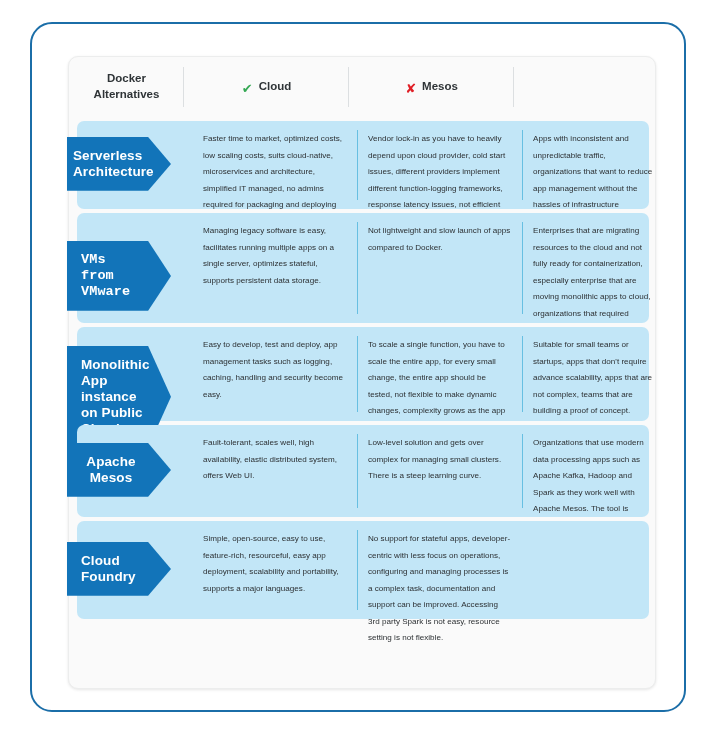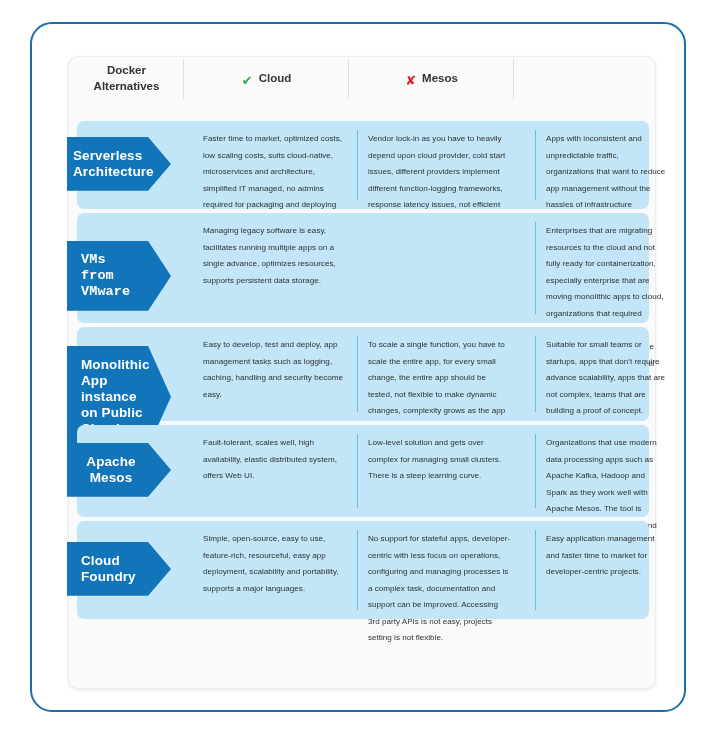--- a/index.html
+++ b/index.html
@@ -27,20 +27,21 @@
     border-radius:10px;
     box-sizing:border-box;
     box-shadow:0 1px 3px rgba(0,0,0,.10);
   }
   
   .thead{
     position:absolute;
     left:0;top:0;right:4px;
     height:60px;
     display:flex;
+    align-items:center;
   }
   .th{
     font-size:11.5px;
     font-weight:bold;
     color:#2f3437;
     text-align:center;
     line-height:1.35;
     position:relative;
     box-sizing:border-box;
     display:flex;
@@ -105,21 +106,21 @@
     position:absolute;
     top:0;bottom:0;
     font-size:8.1px;
     line-height:2.05;
     color:#2c3033;
     padding:10px 11px 10px 11px;
     box-sizing:border-box;
   }
   .cell.pros{left:0;width:165px;}
   .cell.cons{left:165px;width:165px;}
-  .cell.best{left:330px;width:143px;margin-left:13px;}
+  .cell.best{left:330px;width:143px;}
   .cell.cons:before,
   .cell.best:before{
     content:"";
     position:absolute;
     left:0;top:9px;bottom:9px;
     width:1px;
     background:#67bfe2;
   }
 </style>
 </head>
@@ -148,21 +149,22 @@
           <div class="badge" style="top: 16px; padding-left: 6px;">Serverless Architecture</div>
           <div class="cells">
             <div class="cell pros">Faster time to market, optimized costs, low scaling costs, suits cloud-native, microservices and architecture, simplified IT managed, no admins required for packaging and deploying apps.</div>
             <div class="cell cons">Vendor lock-in as you have to heavily depend upon cloud provider, cold start issues, different providers implement different function-logging frameworks, response latency issues, not efficient and expensive for long-term applications.</div>
             <div class="cell best">Apps with inconsistent and unpredictable traffic, organizations that want to reduce app management without the hassles of infrastructure</div>
           </div>
         </div>
         <div class="row" style="top: 96px; height: 110px;">
           <div class="badge" style="top: 28px; font-family: Liberation Mono, monospace;">VMs from VMware</div>
           <div class="cells">
-            <div class="cell pros">Managing legacy software is easy, facilitates running multiple apps on a single advance, optimizes resources, supports persistent data storage.</div>
+            <div class="cell pros">Managing legacy software is easy, facilitates running multiple apps on a single server, optimizes stateful, supports persistent data storage.</div>
+            <div class="cell cons">Not lightweight and slow launch of apps compared to Docker.</div>
             <div class="cell best">Enterprises that are migrating resources to the cloud and not fully ready for containerization, especially enterprise that are moving monolithic apps to cloud, organizations that required persistent data storage, organizations that run multiple OSs and require access to full functionality of the OS.</div>
           </div>
         </div>
         <div class="row" style="top: 210px; height: 94px;">
           <div class="badge" style="top: 19px;">Monolithic App instance on Public Cloud</div>
           <div class="cells">
             <div class="cell pros">Easy to develop, test and deploy, app management tasks such as logging, caching, handling and security become easy.</div>
             <div class="cell cons">To scale a single function, you have to scale the entire app, for every small change, the entire app should be tested, not flexible to make dynamic changes, complexity grows as the app grows, single point of failure.</div>
             <div class="cell best">Suitable for small teams or startups, apps that don't require advance scalability, apps that are not complex, teams that are building a proof of concept.</div>
           </div>
@@ -172,20 +174,19 @@
           <div class="cells">
             <div class="cell cons">Low-level solution and gets over complex for managing small clusters. There is a steep learning curve.</div>
             <div class="cell pros">Fault-tolerant, scales well, high availability, elastic distributed system, offers Web UI.</div>
             <div class="cell best">Organizations that use modern data processing apps such as Apache Kafka, Hadoop and Spark as they work well with Apache Mesos. The tool is designed for large clusters and massive scaling tasks.</div>
           </div>
         </div>
         <div class="row" style="top: 404px; height: 98px;">
           <div class="badge" style="top: 21px;">Cloud Foundry</div>
           <div class="cells">
             <div class="cell pros">Simple, open-source, easy to use, feature-rich, resourceful, easy app deployment, scalability and portability, supports a major languages.</div>
-            <div class="cell cons">No support for stateful apps, developer-centric with less focus on operations, configuring and managing processes is a complex task, documentation and support can be improved. Accessing 3rd party APIs is not easy, projects setting is not flexible.</div>
-            <div class="cell best">Easy application management and faster time to market for developer-centric projects.</div>
+            <div class="cell cons">No support for stateful apps, developer-centric with less focus on operations, configuring and managing processes is a complex task, documentation and support can be improved. Accessing 3rd party Spark is not easy, resource setting is not flexible.</div>
           </div>
         </div>
       </div>
 
   </div>
 </div>
 
 </body></html>

